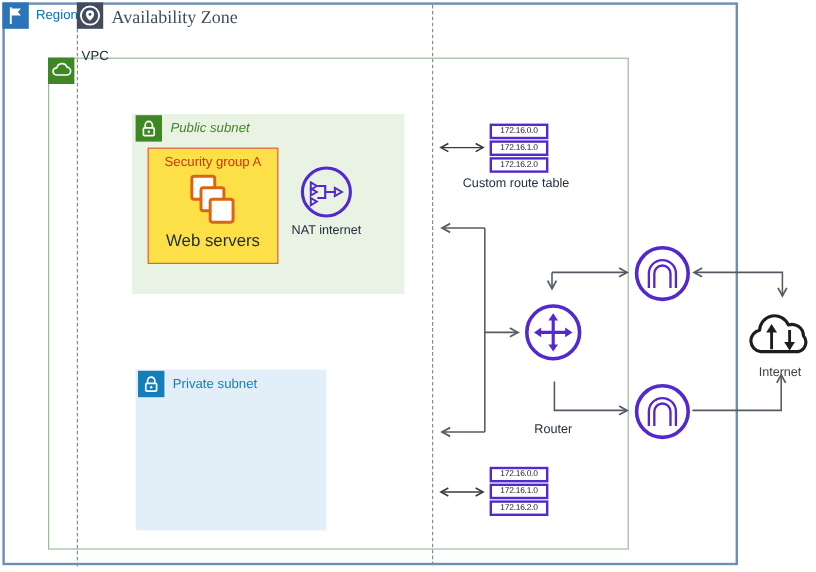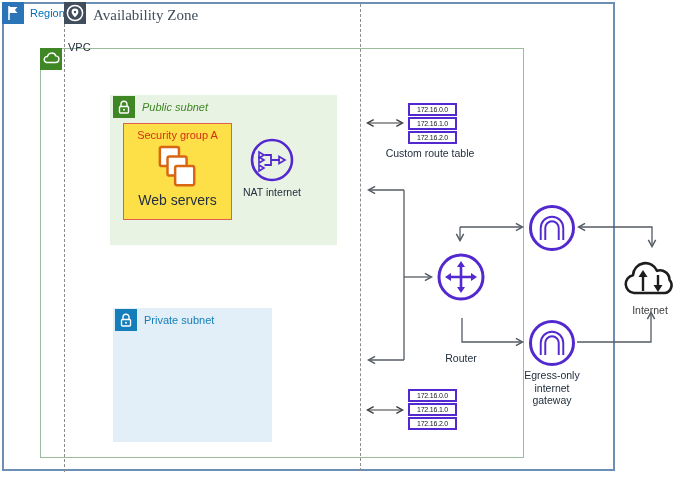--- a/index.html
+++ b/index.html
@@ -154,21 +154,20 @@
     <circle cx="0" cy="0" r="21.5" class="purple-st" stroke-width="3"></circle>
     <path d="M-9,12 V0 a9,9 0 0 1 18,0 V12" class="purple-st" stroke-width="6.5"></path>
     <path d="M-9,12 V0 a9,9 0 0 1 18,0 V12" class="white-st" stroke-width="2.6"></path>
   </svg>
 
   <svg class="abs" style="left:528px;top:319px;" width="48" height="48" viewBox="-24 -24 48 48">
     <circle cx="0" cy="0" r="21.5" class="purple-st" stroke-width="3"></circle>
     <path d="M-9,12 V0 a9,9 0 0 1 18,0 V12" class="purple-st" stroke-width="6.5"></path>
     <path d="M-9,12 V0 a9,9 0 0 1 18,0 V12" class="white-st" stroke-width="2.6"></path>
   </svg>
-  <div class="abs node-label egress-label">Egress-only internet gateway</div>
 
   <svg class="abs" style="left:621px;top:251px;" width="58" height="52" viewBox="0 0 58 52">
     <path d="M13,42 a9,9 0 0 1 -1,-17.8 a12.5,12.5 0 0 1 24,-4.4 a9.5,9.5 0 0 1 12.5,9 a8,8 0 0 1 -4.5,13.2 z" fill="#fff" stroke="#1d1d1d" stroke-width="2.6" stroke-linejoin="round"></path>
     <path d="M22,40 V24" stroke="#1d1d1d" stroke-width="2.4" fill="none"></path>
     <path d="M22,19 l-4.5,7 h9 z" fill="#1d1d1d"></path>
     <path d="M37,24 V36" stroke="#1d1d1d" stroke-width="2.4" fill="none"></path>
     <path d="M37,41 l-4.5,-7 h9 z" fill="#1d1d1d"></path>
   </svg>
   <div class="abs node-label internet-label">Internet</div>
 

